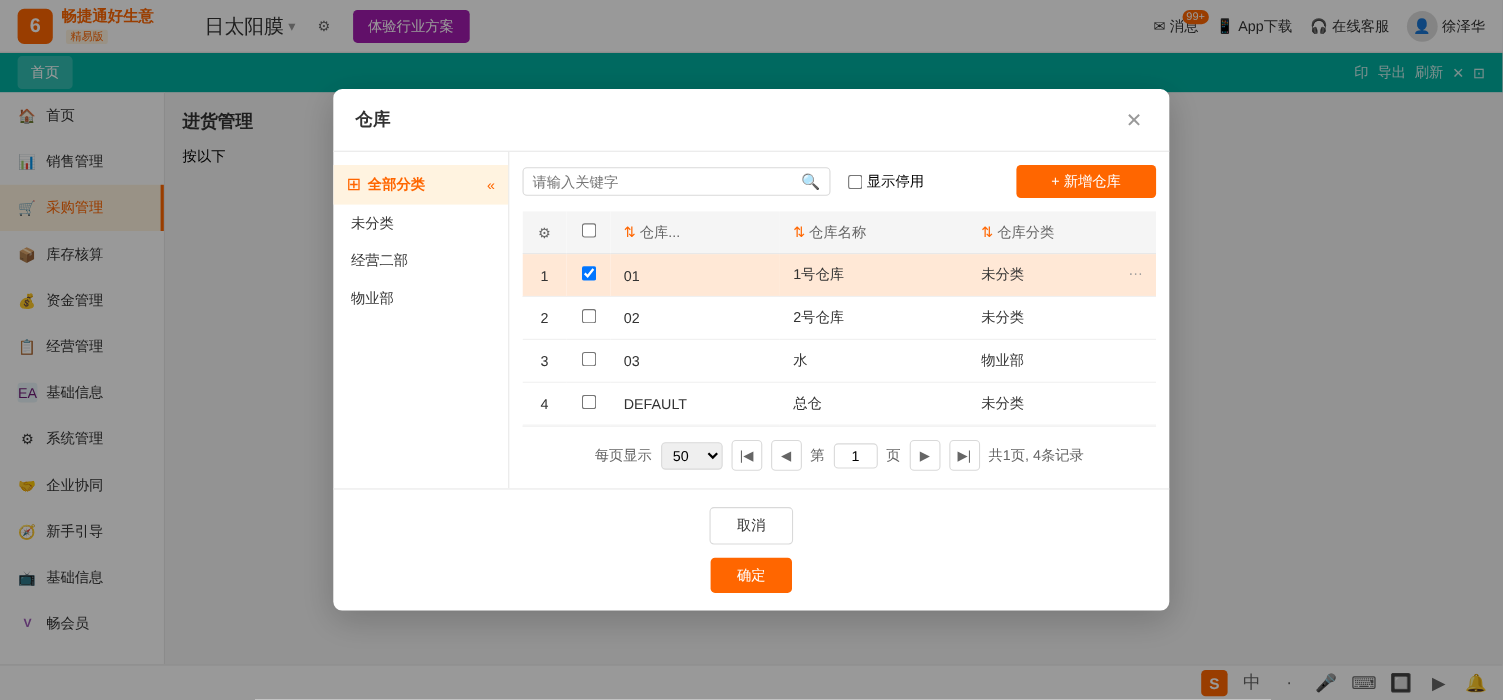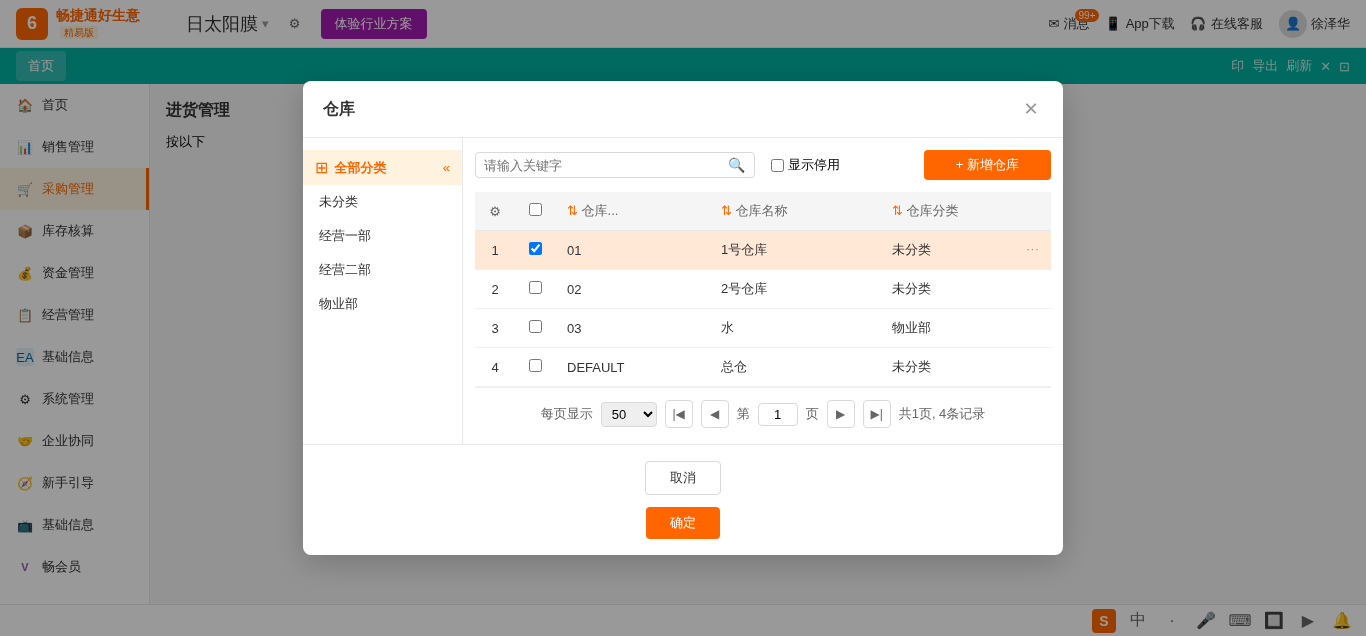--- a/index.html
+++ b/index.html
@@ -203,21 +203,21 @@
     </div>
     <div class="sidebar-item">
       <span class="sidebar-icon">💰</span>
       <span>资金管理</span>
     </div>
     <div class="sidebar-item">
       <span class="sidebar-icon">📋</span>
       <span>经营管理</span>
     </div>
     <div class="sidebar-item">
-      <span class="sidebar-icon" style="font-size:13px;background:#e8f4f8;color:#0369a1;border-radius:3px;padding:1px 3px;">EA</span>
+      <span class="sidebar-icon" style="font-size:13px;background:#e8f4f8;color:#701a75;border-radius:3px;padding:1px 3px;">EA</span>
       <span>基础信息</span>
     </div>
     <div class="sidebar-item">
       <span class="sidebar-icon">⚙</span>
       <span>系统管理</span>
     </div>
     <div class="sidebar-item">
       <span class="sidebar-icon">🤝</span>
       <span>企业协同</span>
     </div>
@@ -254,23 +254,20 @@
     <div class="dialog-body">
 
       <div class="dialog-sidebar">
         <div class="category-header">
           <span class="cat-grid">⊞</span>
           <span class="cat-label">全部分类</span>
           <span class="category-collapse">«</span>
         </div>
         <div class="category-item">
           <span>未分类</span>
-        </div>
-        <div class="category-item">
-          <span>经营一部</span>
         </div>
         <div class="category-item">
           <span>经营二部</span>
         </div>
         <div class="category-item">
           <span>物业部</span>
         </div>
       </div>
 
       <div class="dialog-main">

